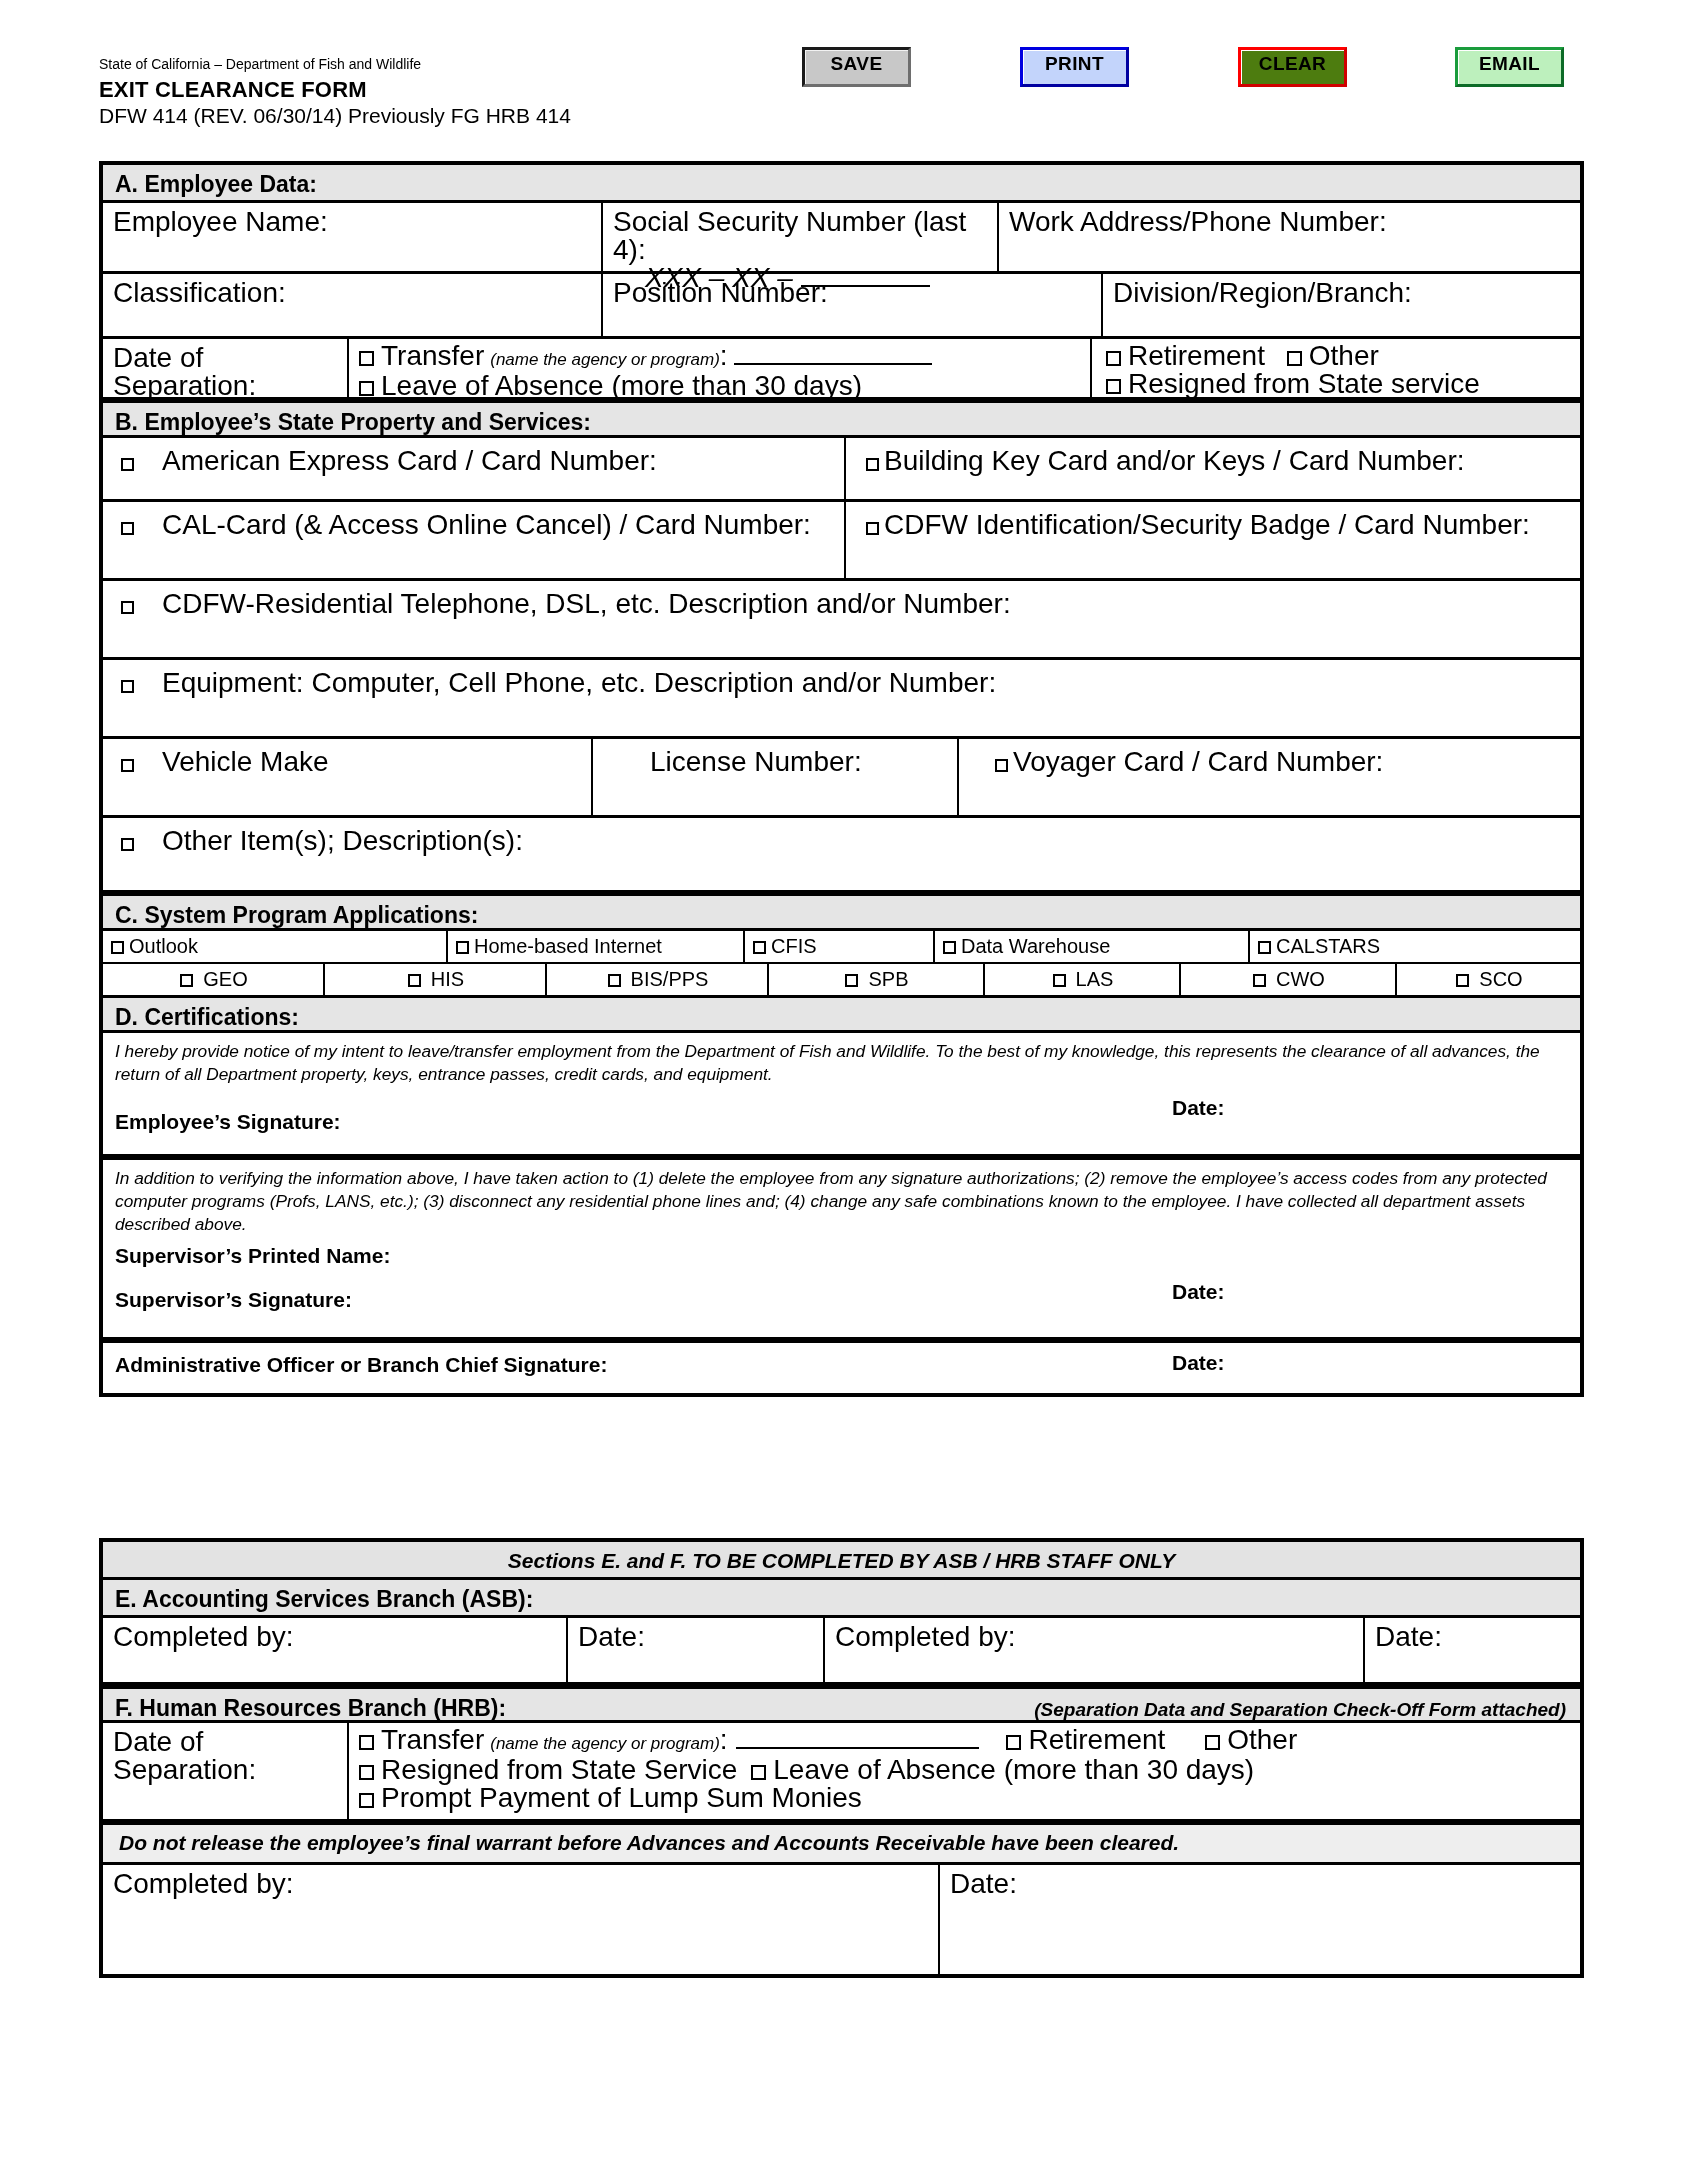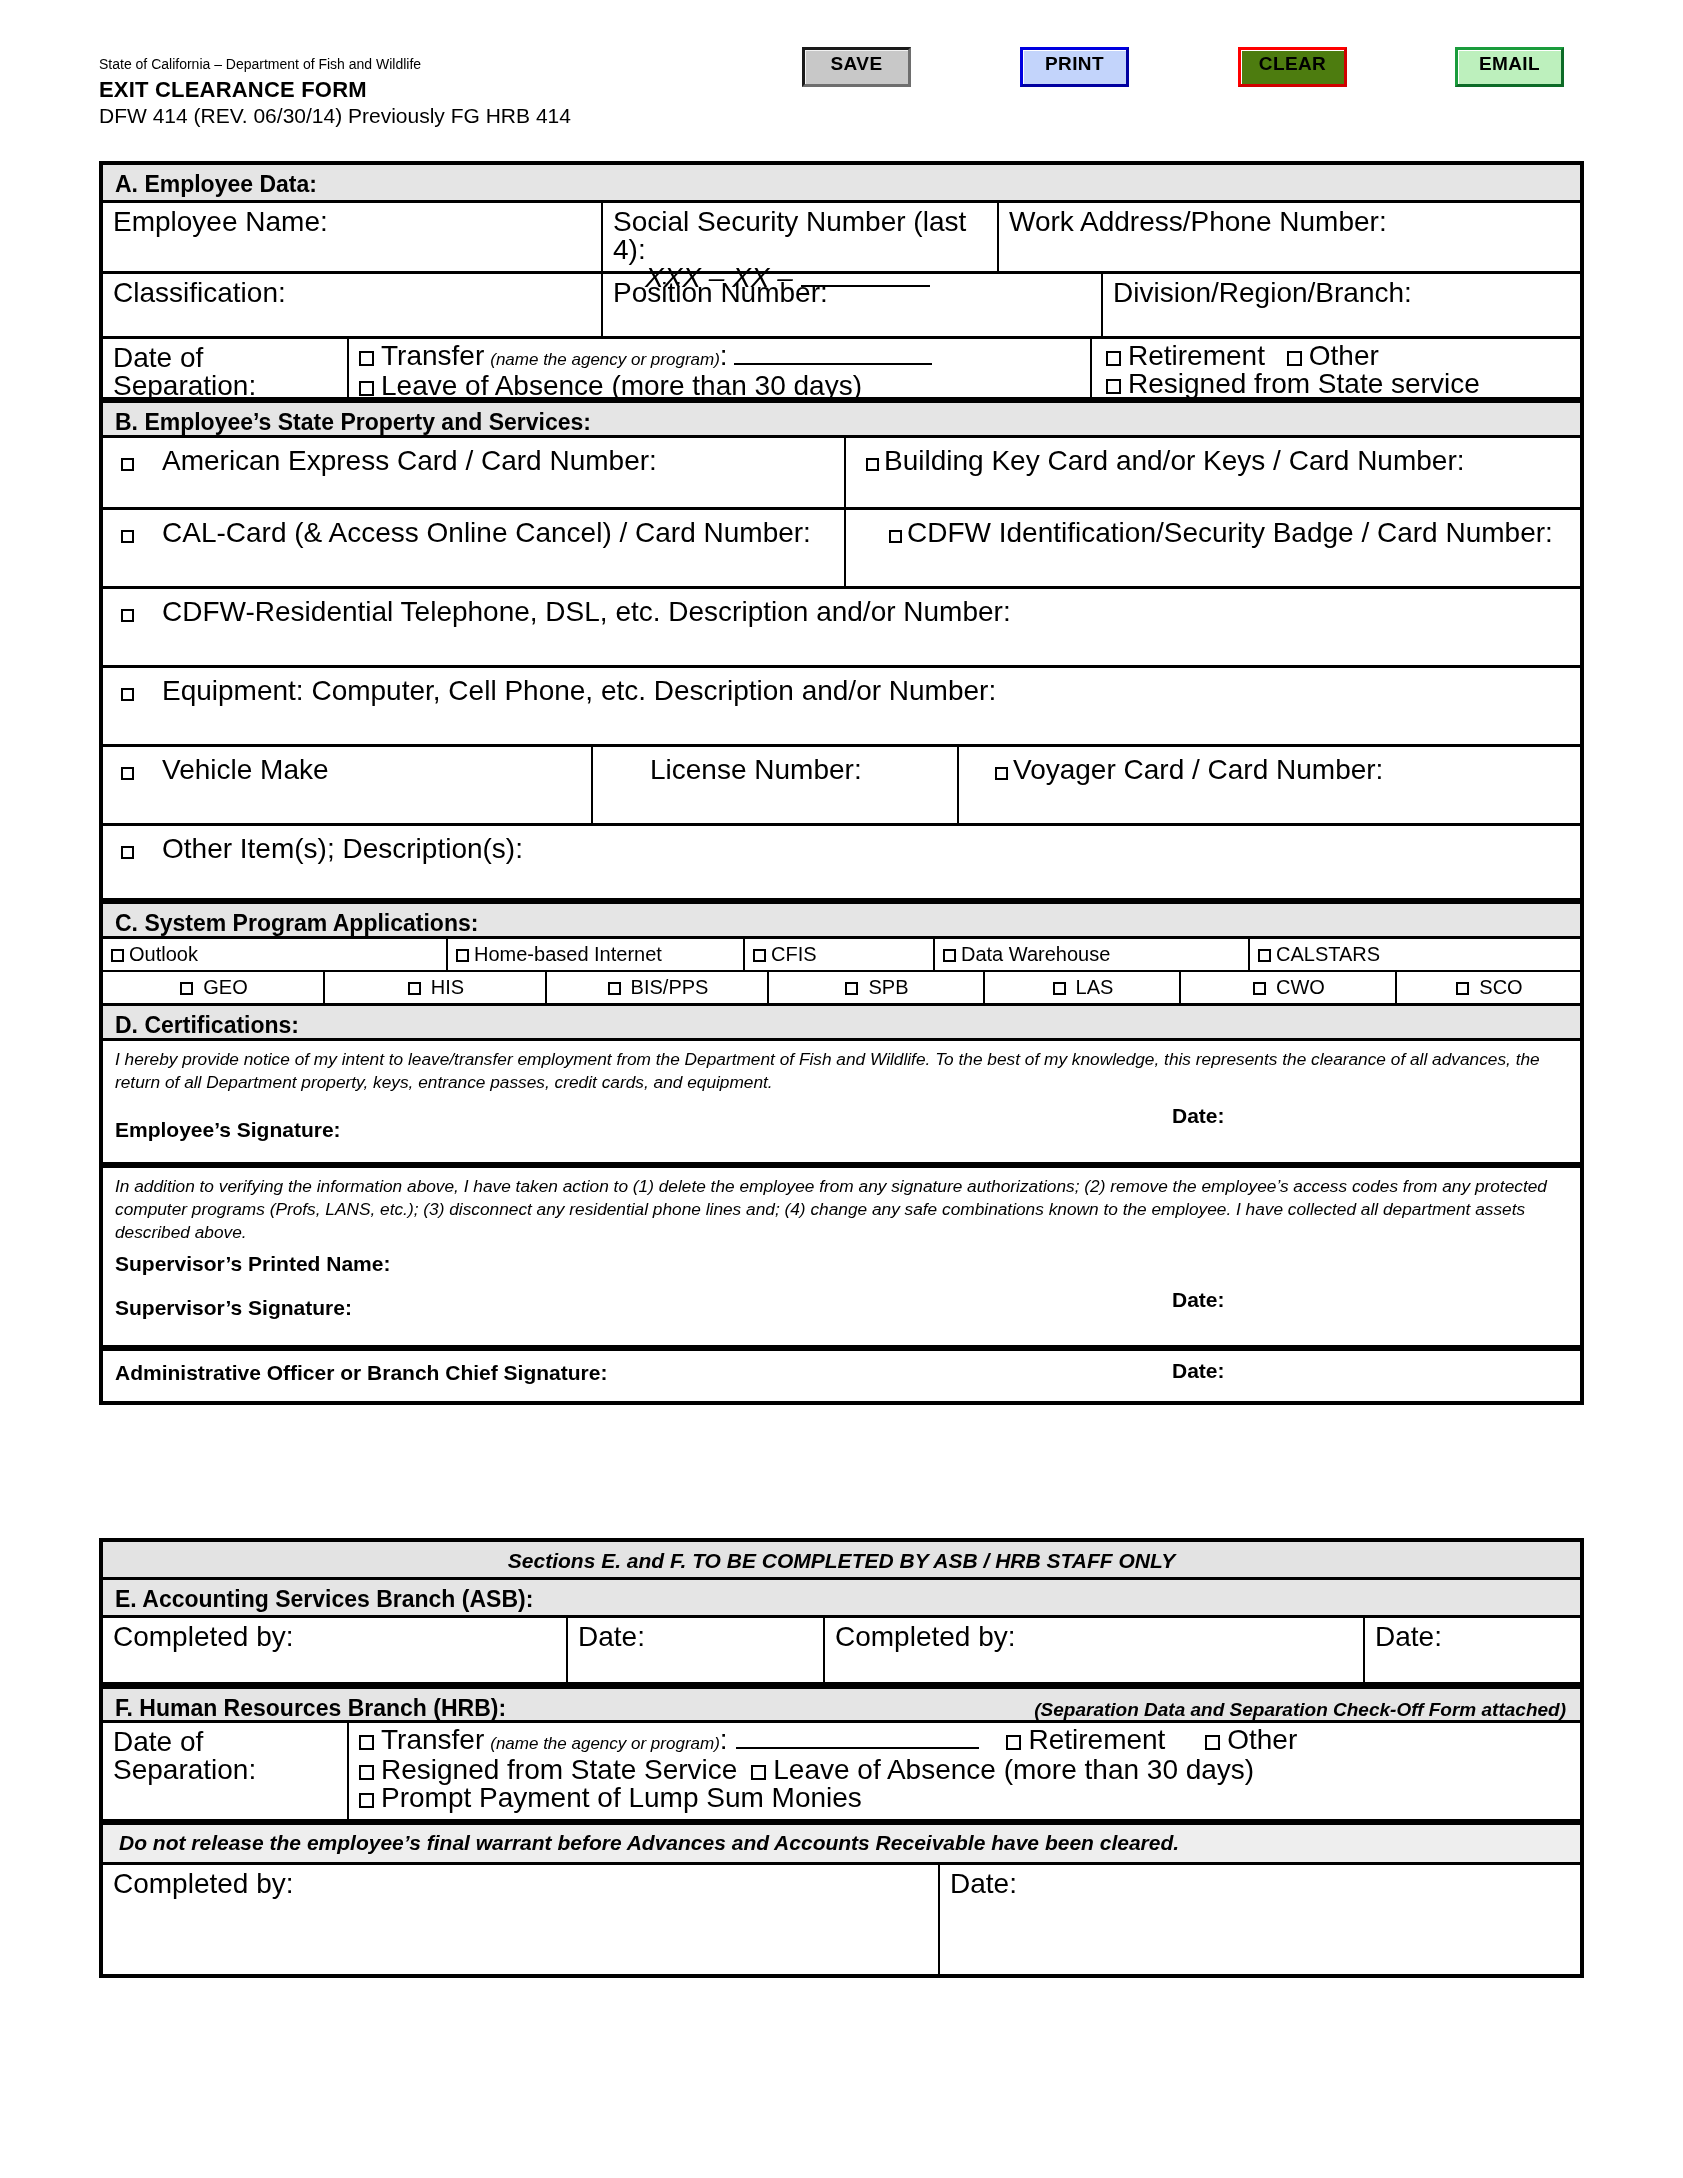--- a/index.html
+++ b/index.html
@@ -171,30 +171,30 @@
           <span class="cb" style="margin-left:16px;"></span><span class="lbl">Other</span>
         </div>
         <div class="nowrap">
           <span class="cb"></span><span class="lbl">Resigned from State service</span>
         </div>
       </div>
     </div>
 
     <div class="bandhead" style="border-top:3px solid #000;">B.  Employee’s State Property and Services:</div>
 
-    <div class="row" style="height:72px;justify-content:flex-end;">
+    <div class="row" style="height:64px;justify-content:flex-end;">
       <div class="cell" style="width:743px;flex:0 0 743px;padding-left:18px;padding-top:10px;">
         <span class="cb sm" style="margin-right:28px;"></span><span class="lbl">American Express Card / Card Number:</span>
       </div>
       <div class="cell" style="flex:1 1 auto;padding-left:20px;padding-top:10px;">
         <span class="cb sm"></span><span class="lbl">Building Key Card and/or Keys / Card Number:</span>
       </div>
     </div>
 
-    <div class="row" style="height:79px;gap:23px;">
+    <div class="row" style="height:79px;">
       <div class="cell" style="width:743px;flex:0 0 743px;padding-left:18px;padding-top:10px;">
         <span class="cb sm" style="margin-right:28px;"></span><span class="lbl">CAL-Card (&amp; Access Online Cancel) / Card Number:</span>
       </div>
       <div class="cell" style="flex:1 1 auto;padding-left:20px;padding-top:10px;">
         <span class="cb sm"></span><span class="lbl">CDFW Identification/Security Badge / Card Number:</span>
       </div>
     </div>
 
     <div class="row" style="height:79px;">
       <div class="cell nb" style="flex:1 1 auto;padding-left:18px;padding-top:10px;">

